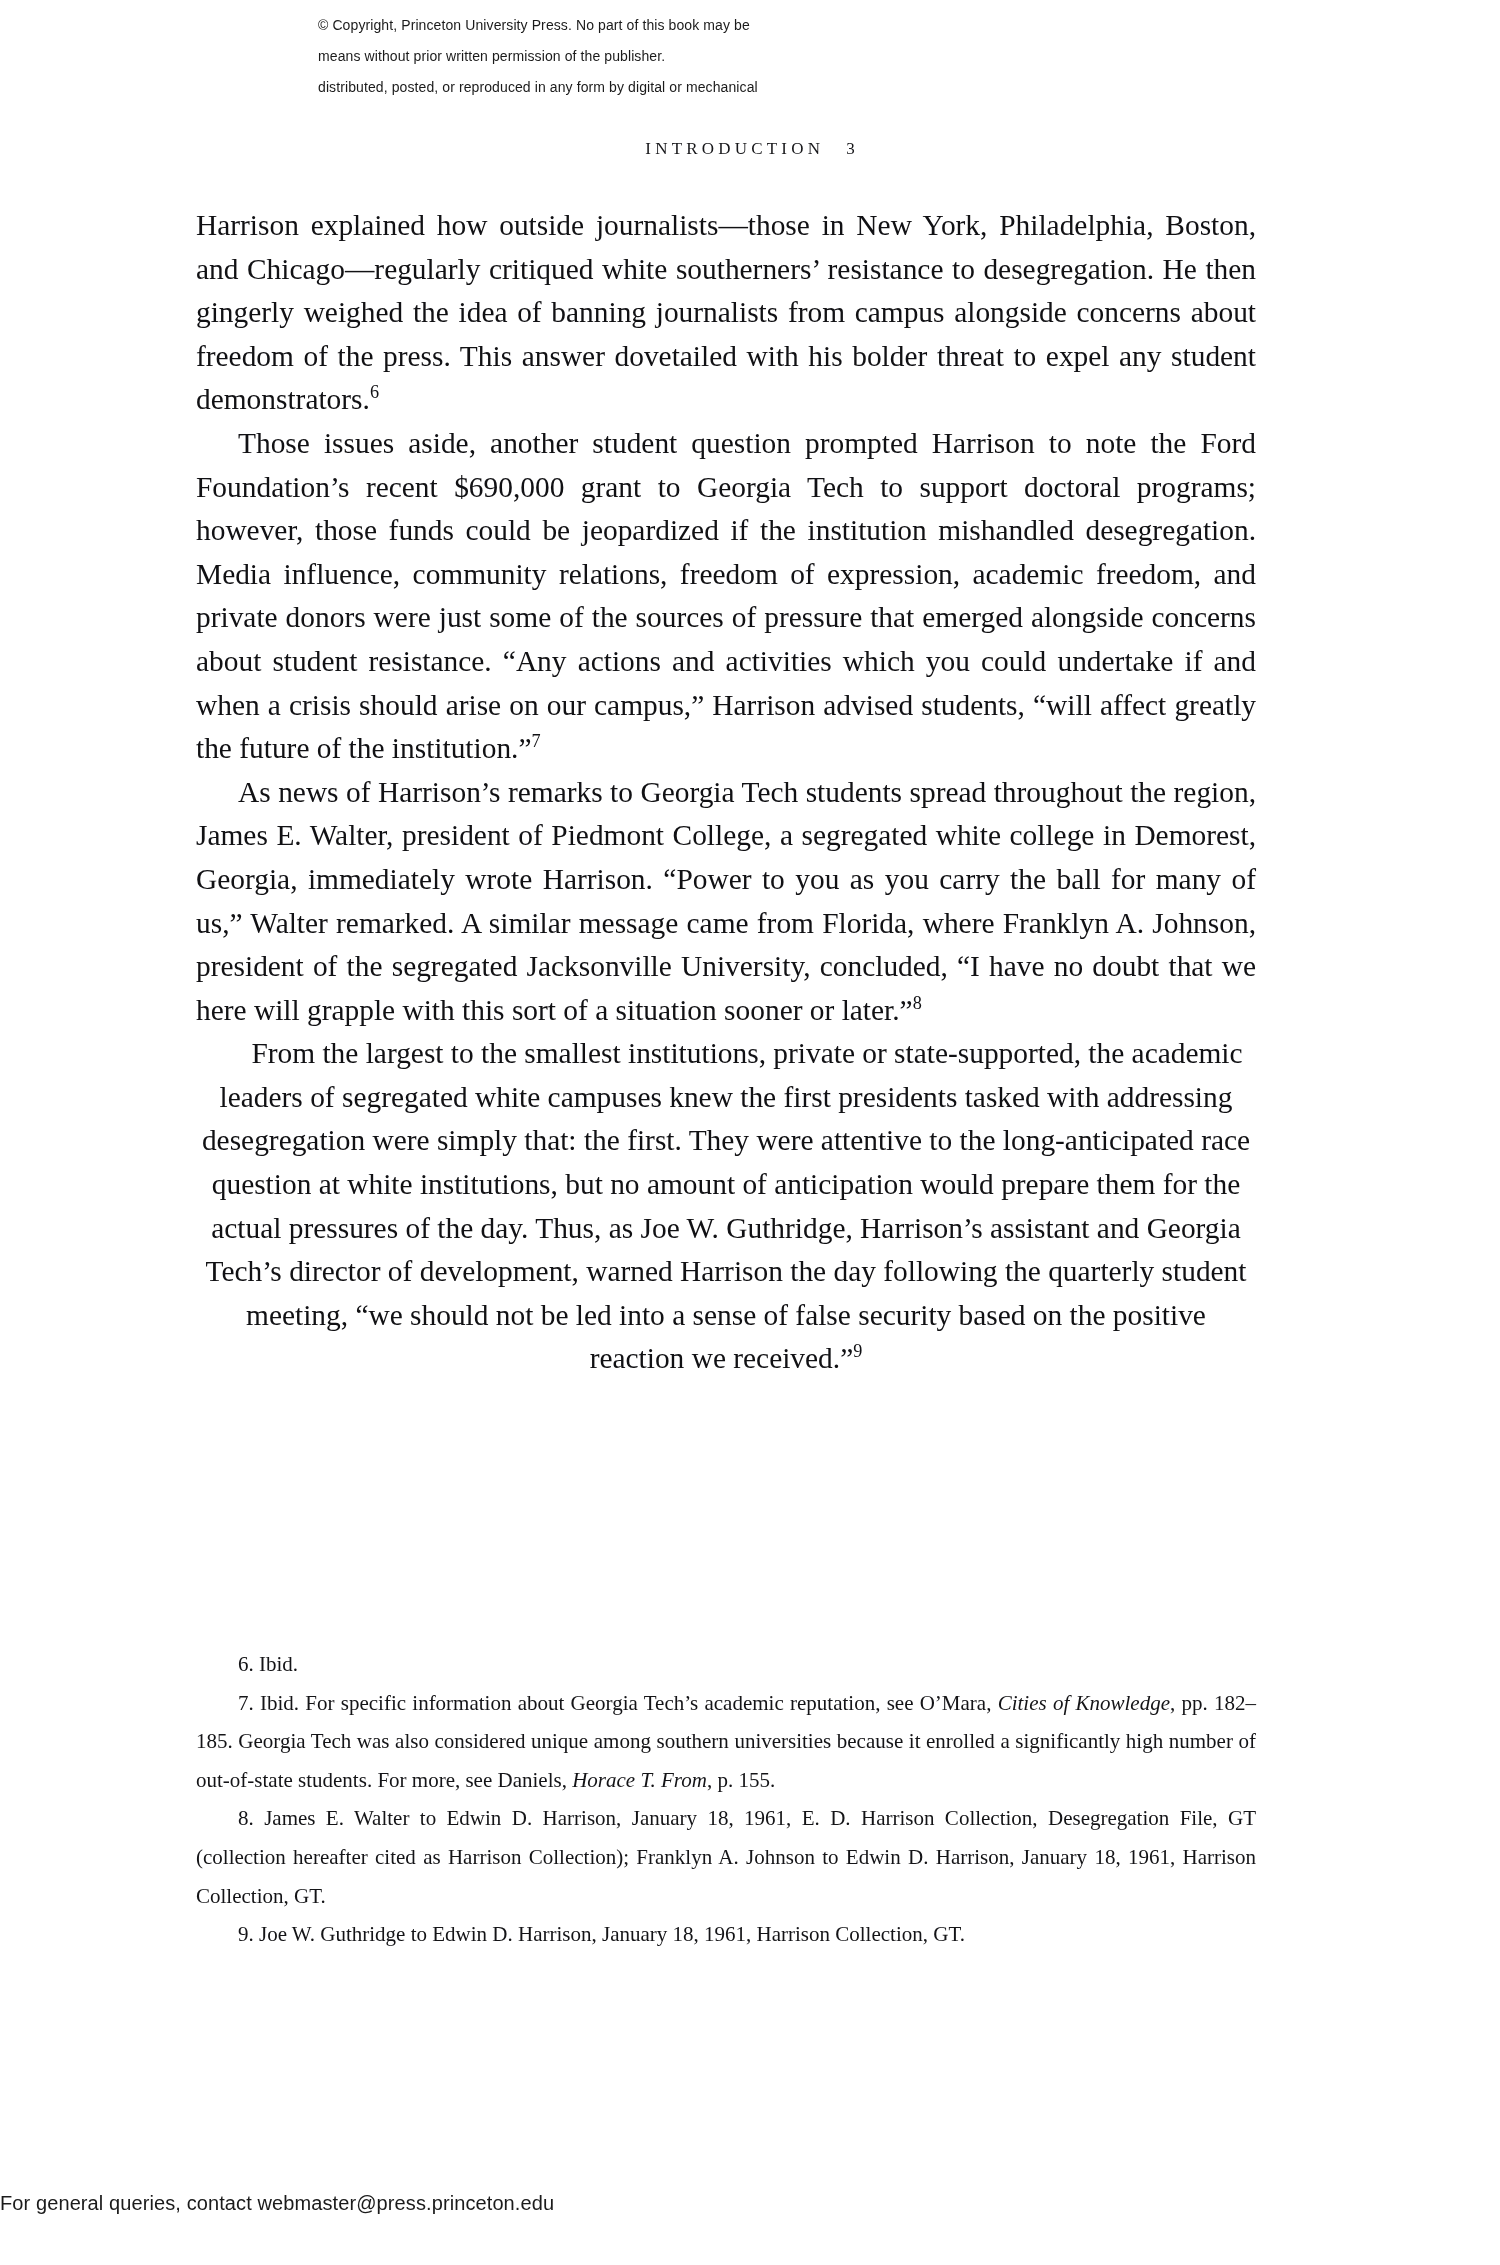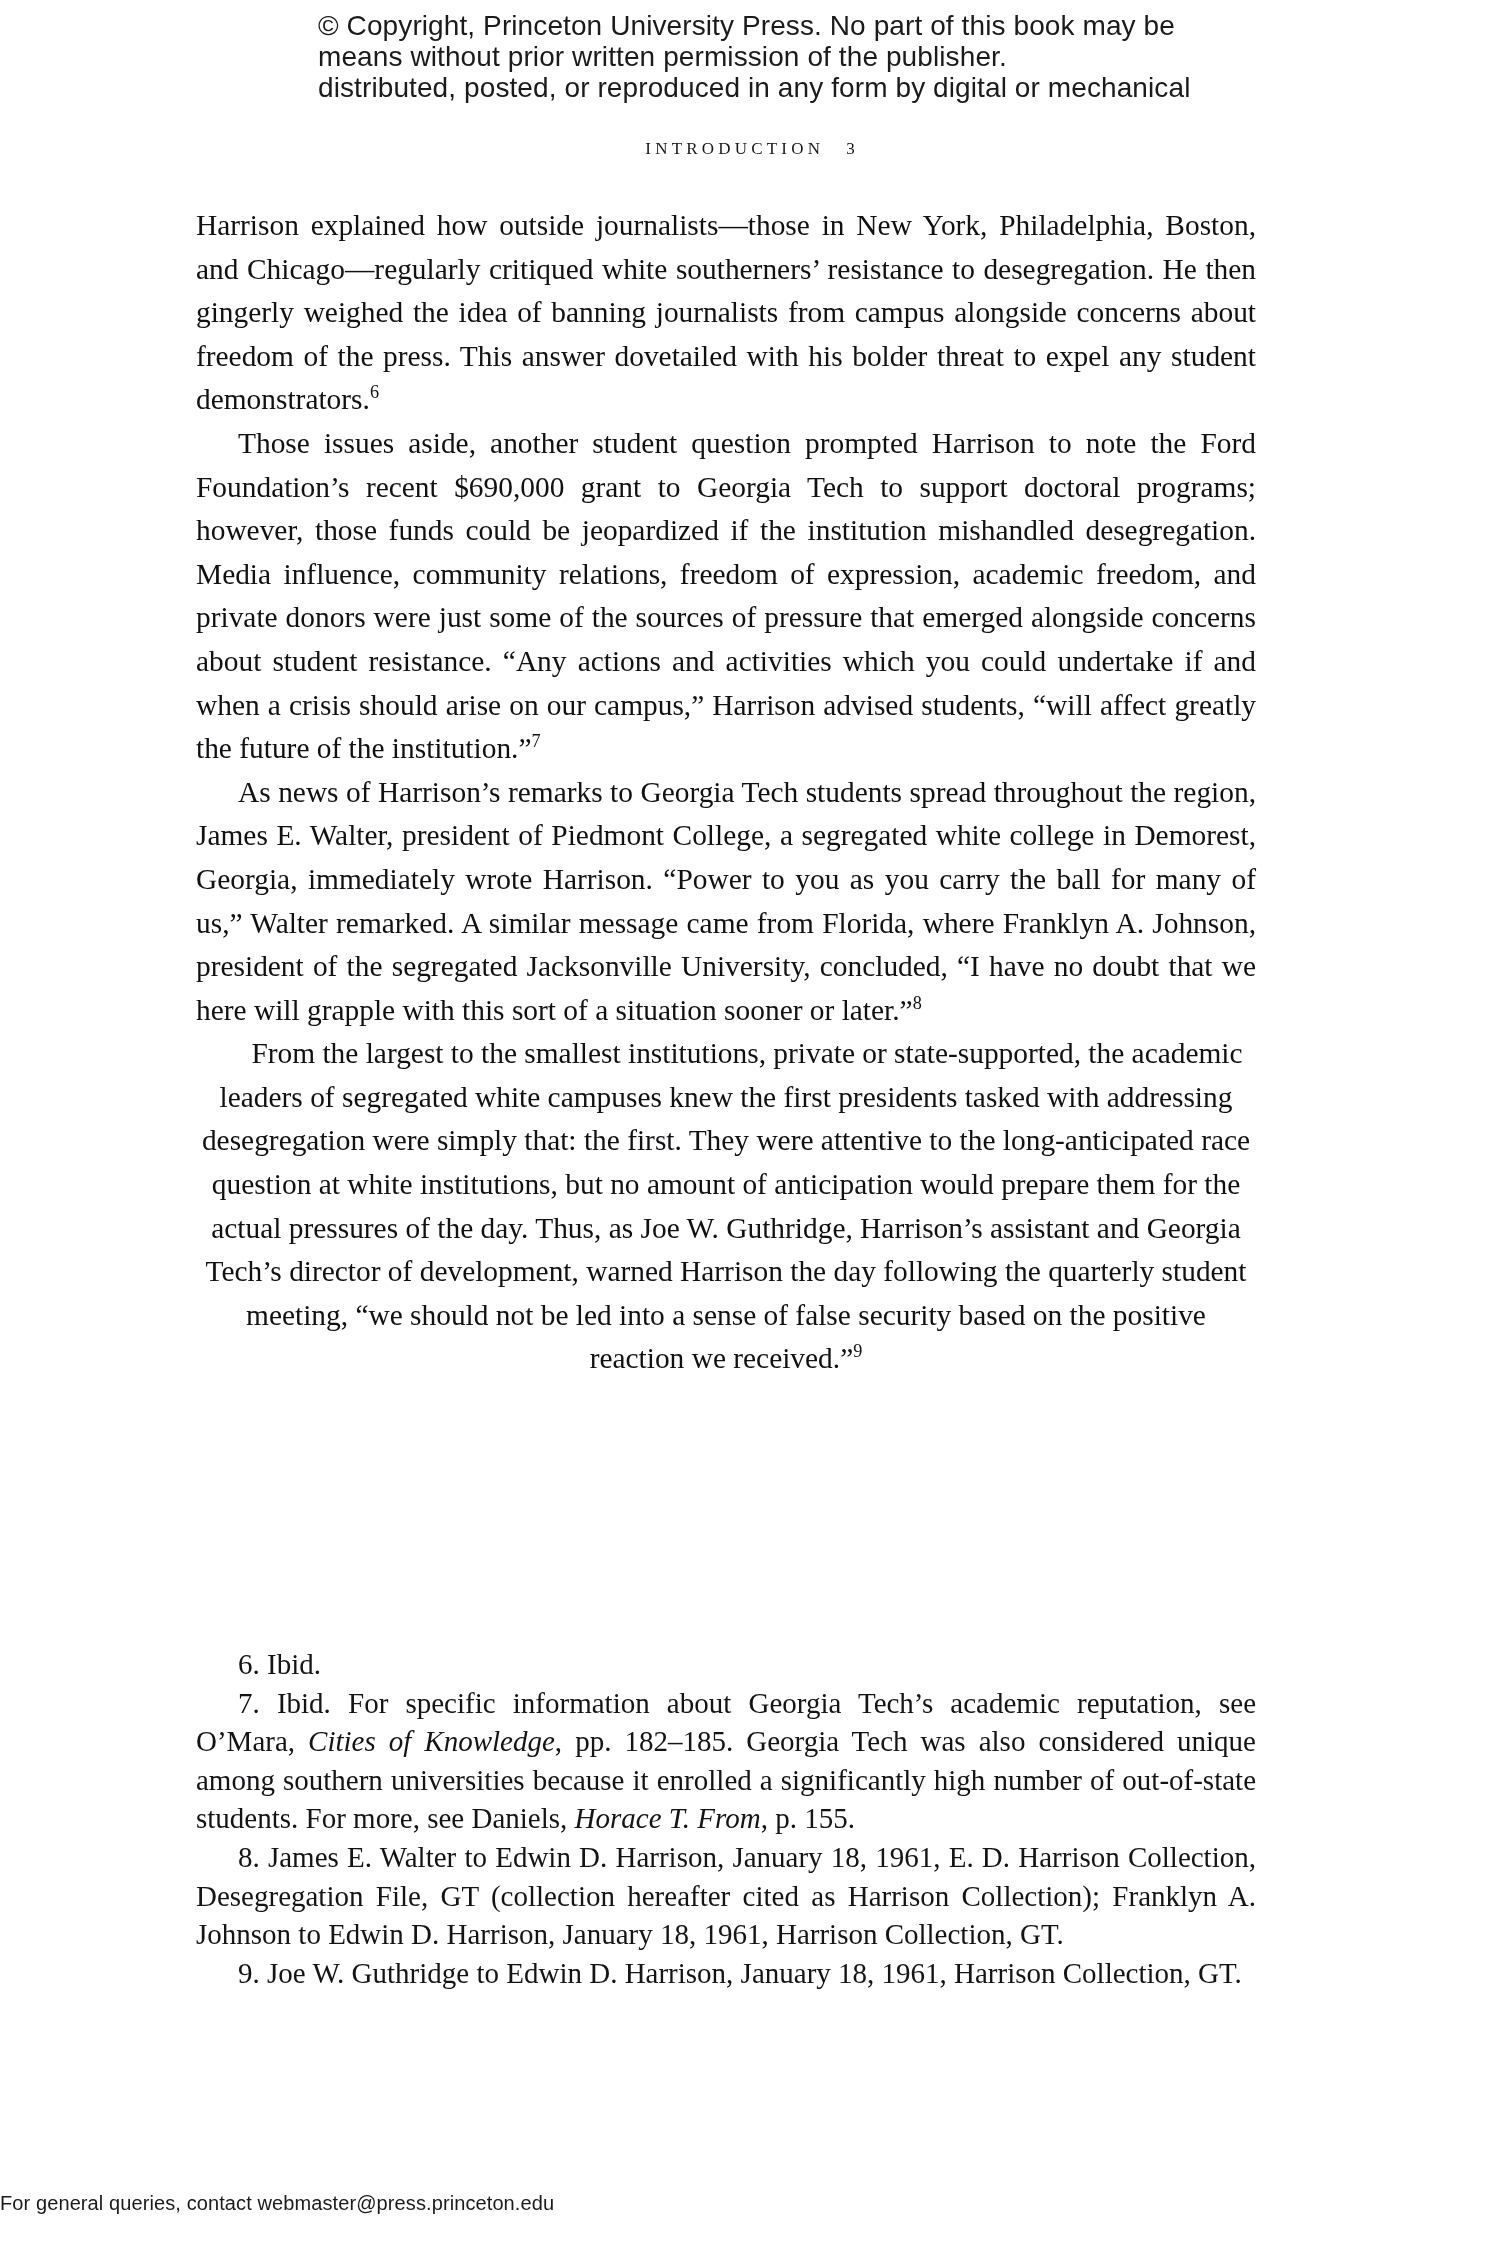--- a/index.html
+++ b/index.html
@@ -17,21 +17,21 @@
     box-sizing: border-box;
   }
 
   
   .copyright-notice {
     position: absolute;
     left: 318px;
     top: 10px;
     width: 860px;
     font-family: "Liberation Sans", sans-serif;
-    font-size: 28px;
+    font-size: 14px;
     line-height: 31px;
     color: #1b1b1b;
     letter-spacing: 0.1px;
   }
   .copyright-notice div { white-space: pre; }
 
   
   .running-head {
     position: absolute;
     left: 0;
@@ -82,21 +82,21 @@
     line-height: 0;
   }
 
   
   .footnotes {
     position: absolute;
     left: 196px;
     top: 1645px;
     width: 1060px;
     font-family: "Liberation Serif", serif;
-    font-size: 29px;
+    font-size: 21px;
     line-height: 38.6px;
     color: #141417;
     text-align: justify;
     hyphens: none;
   }
   .footnotes p {
     margin: 0;
     text-indent: 42px;
   }
   .footnotes i { font-style: italic; }

